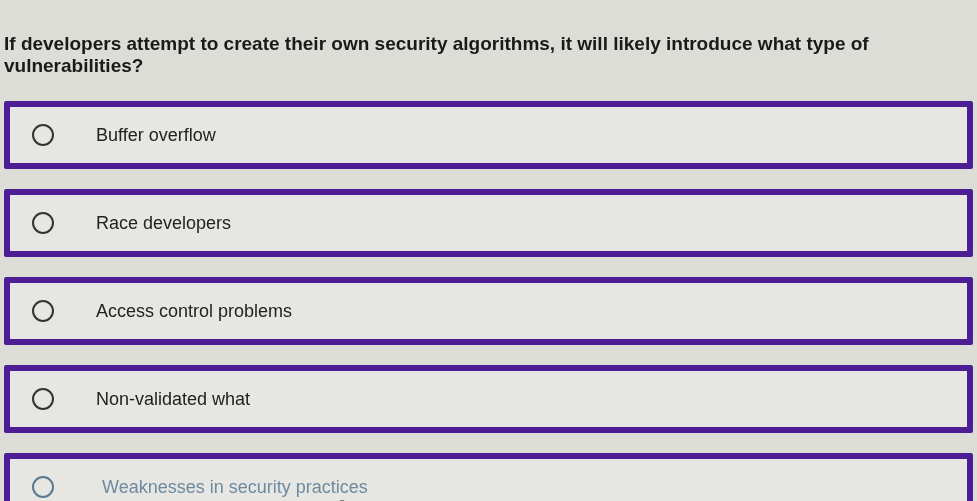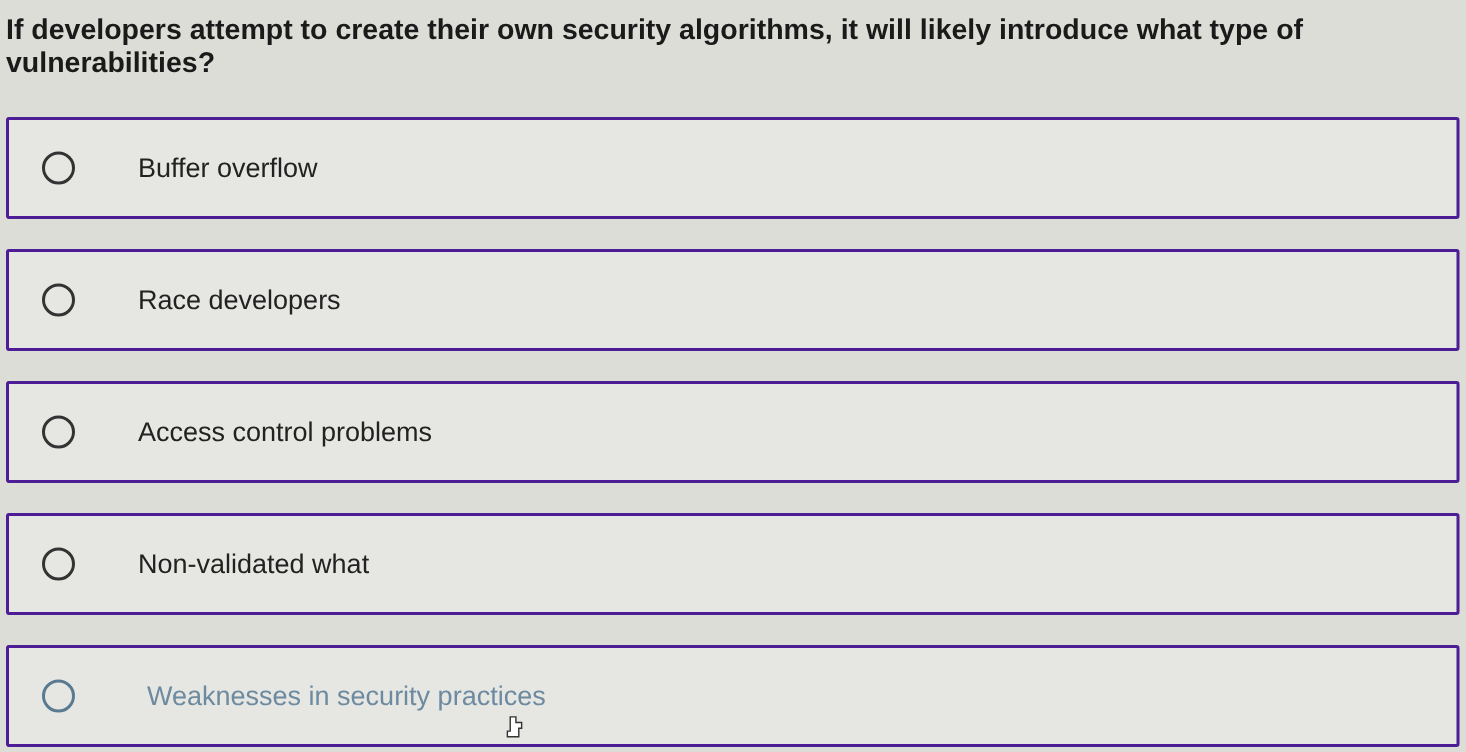--- a/index.html
+++ b/index.html
@@ -8,32 +8,33 @@
       height: 501px;
       background: #dcddd7;
       font-family: Arial, Helvetica, sans-serif;
       overflow: hidden;
     }
     .question-text {
       padding: 10px 4px 24px 4px;
       font-size: 19px;
       font-weight: bold;
       color: #1a1a1a;
+      margin-top: 23px;
     }
     .options {
       display: flex;
       flex-direction: column;
       gap: 20px;
       padding: 0 4px;
     }
     .option {
       display: flex;
       align-items: center;
       background: #e6e7e2;
-      border: 2px solid #4c1d95;
+      border: 6px solid #4c1d95;
       border-radius: 2px;
       height: 68px;
       padding-left: 22px;
       cursor: pointer;
     }
     .option.selected .option-label {
       color: #6d8aa0;
       margin-left: 48px;
     }
     .radio {

